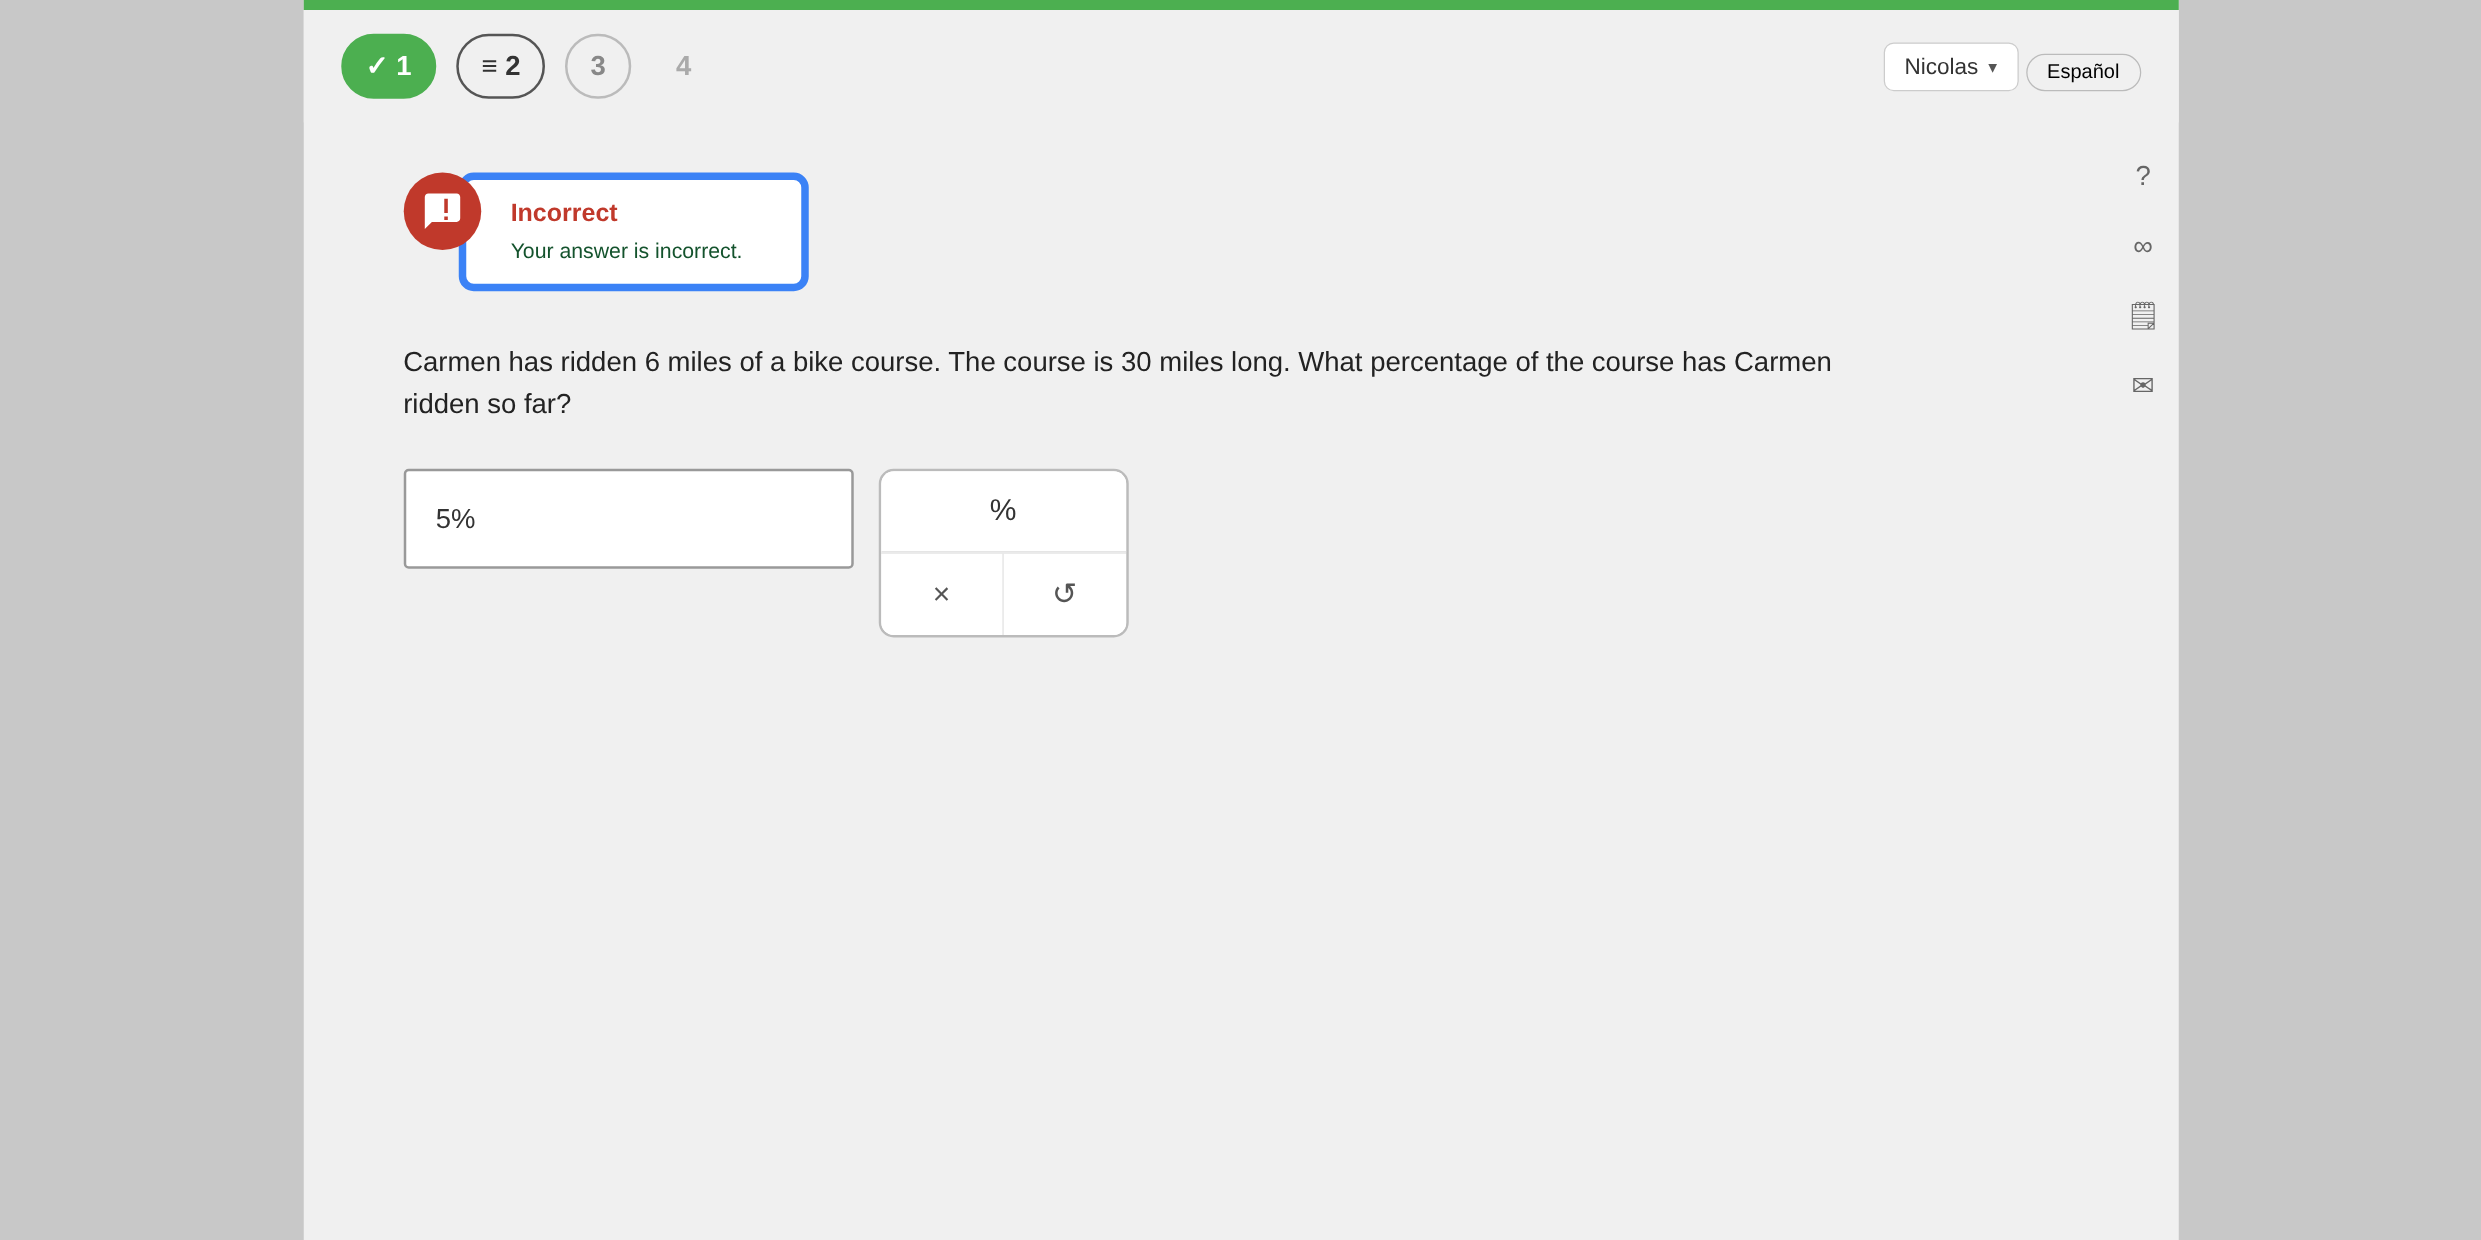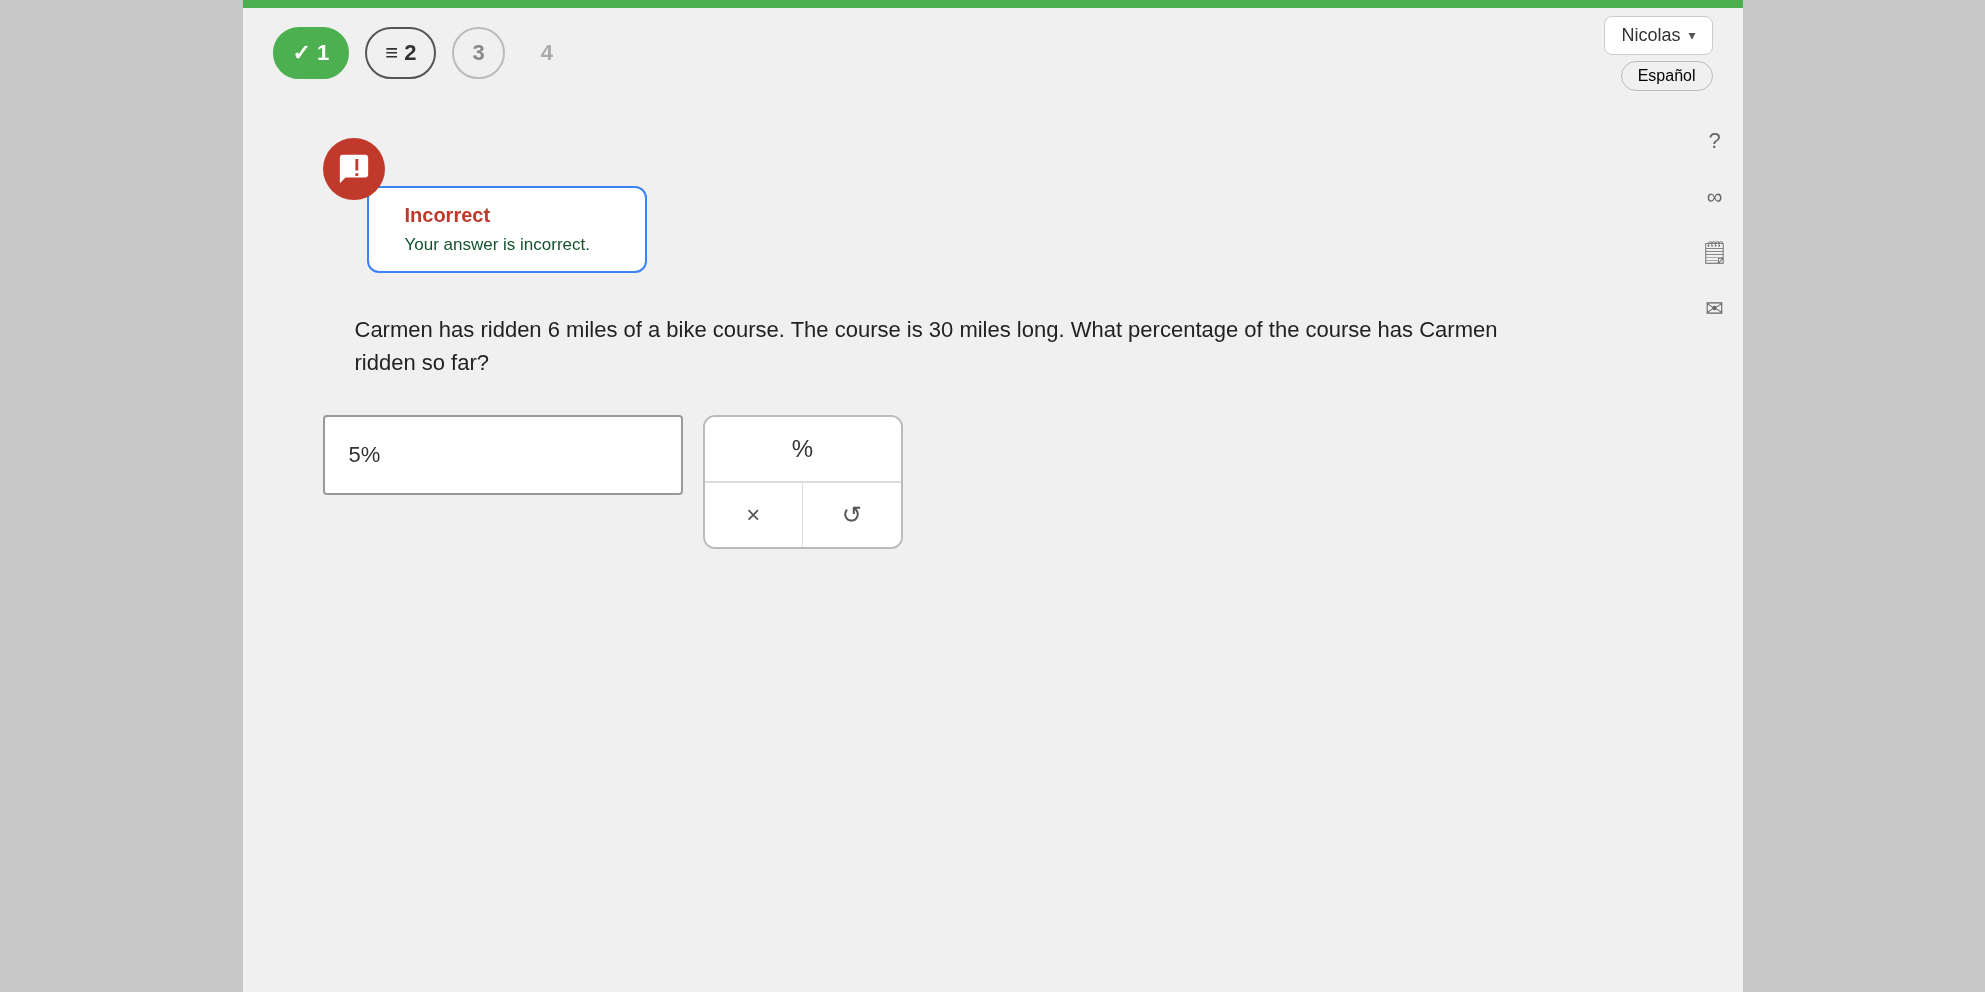--- a/index.html
+++ b/index.html
@@ -85,21 +85,20 @@
 
     .step-btn.future {
       background: transparent;
       color: #aaa;
       border-color: transparent;
     }
 
     .header-right {
       margin-left: auto;
       display: flex;
-      flex-direction: column;
       align-items: flex-end;
       gap: 6px;
     }
 
     .user-btn {
       background: white;
       border: 1.5px solid #ccc;
       border-radius: 8px;
       padding: 8px 16px;
       font-size: 18px;
@@ -156,27 +155,26 @@
       position: relative;
     }
 
     .feedback-icon svg {
       width: 34px;
       height: 34px;
       fill: white;
     }
 
     .feedback-text-box {
-      border: 2px solid #3b82f6;
+      border: 6px solid #3b82f6;
       border-radius: 12px;
       padding: 16px 24px 16px 36px;
       margin-left: -18px;
       background: white;
       min-width: 280px;
-      margin-top: 48px;
     }
 
     .feedback-title {
       color: #c0392b;
       font-size: 20px;
       font-weight: 700;
       margin-bottom: 8px;
     }
 
     .feedback-subtitle {
@@ -184,21 +182,20 @@
       font-size: 17px;
       font-weight: 500;
     }
 
     .question-text {
       font-size: 22px;
       color: #222;
       margin-bottom: 36px;
       line-height: 1.5;
       max-width: 1200px;
-      margin-left: 32px;
     }
 
     .answer-row {
       display: flex;
       align-items: flex-start;
       gap: 20px;
     }
 
     .answer-input-box {
       border: 2px solid #999;

